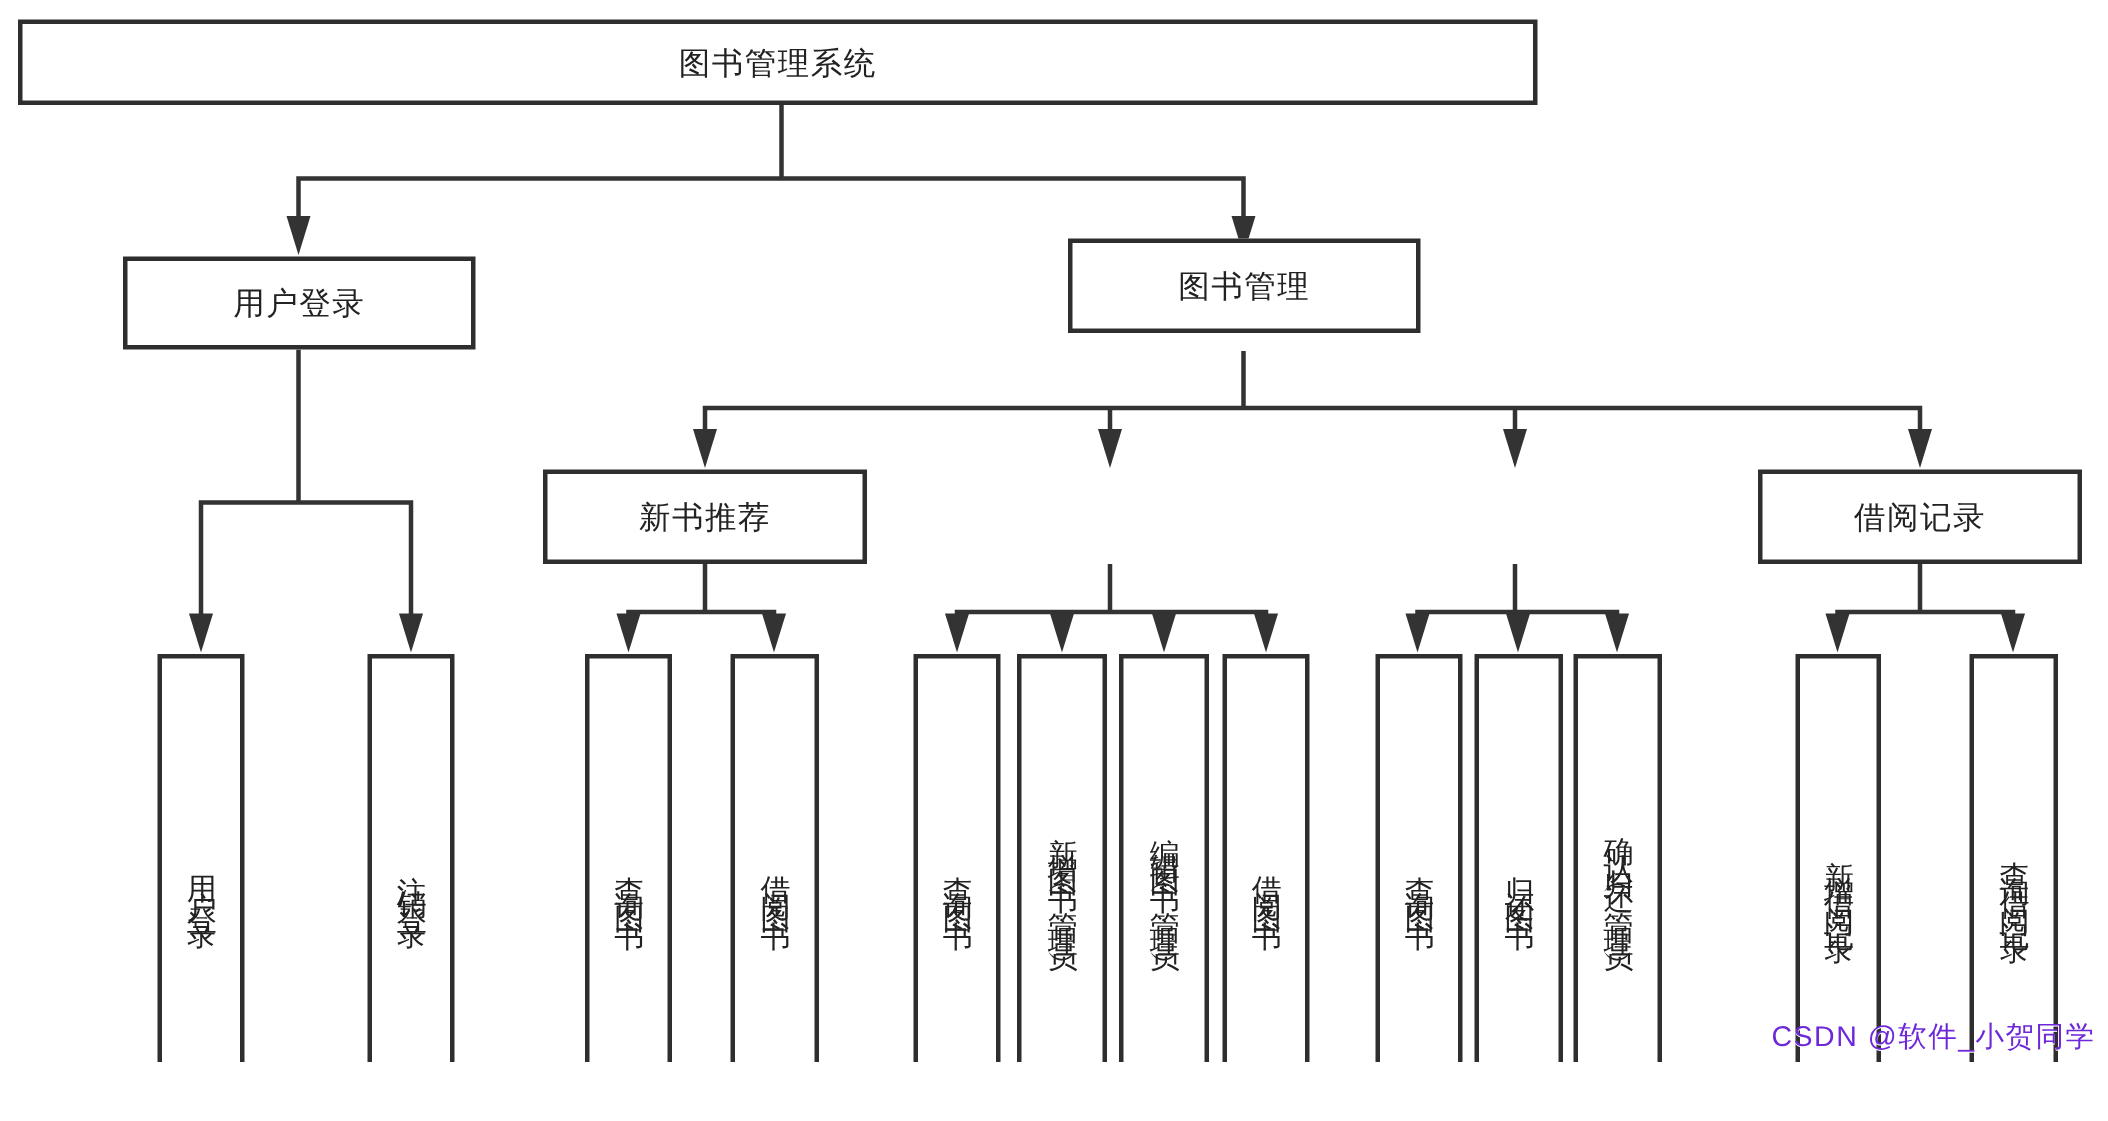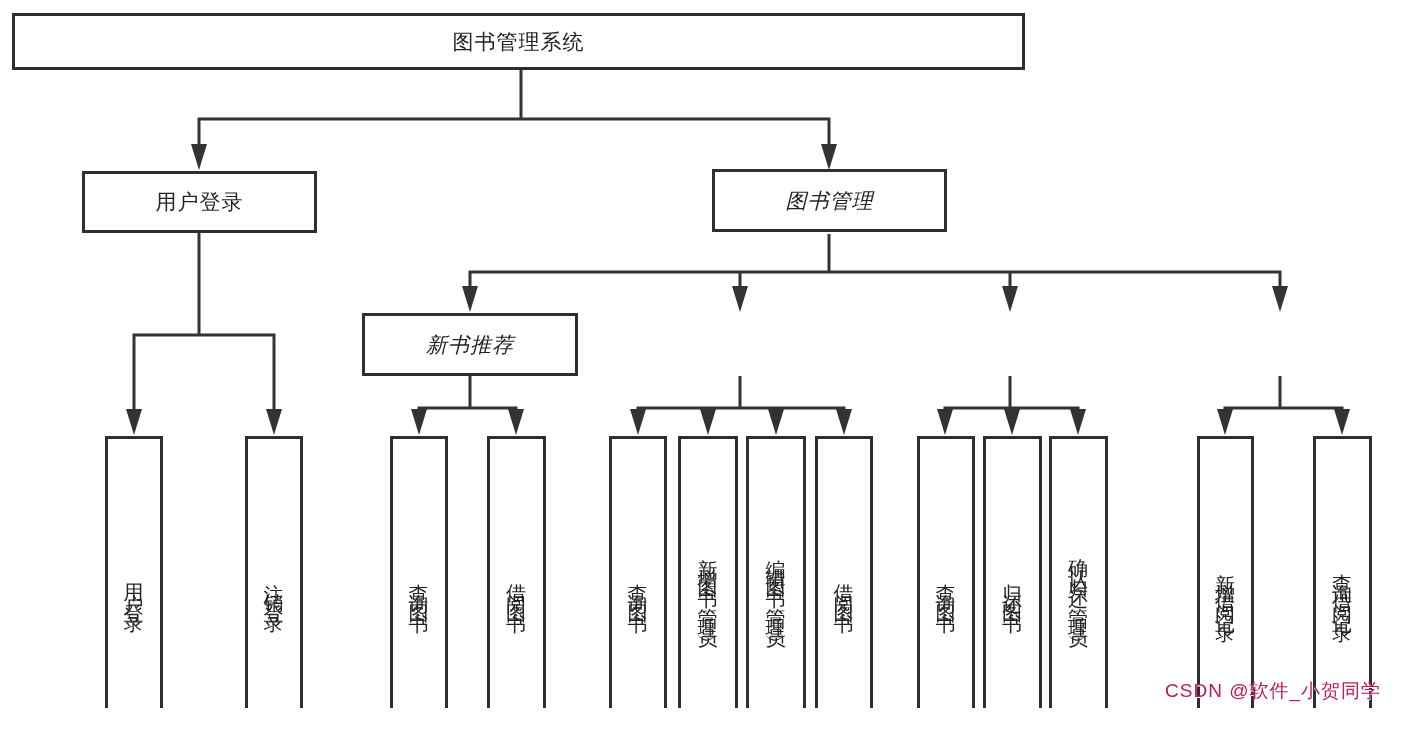--- a/index.html
+++ b/index.html
@@ -41,23 +41,23 @@
     letter-spacing: 10px;
   }
   .vtext {
     writing-mode: vertical-rl;
     text-orientation: mixed;
     line-height: 1;
     padding-top: 4px;
   }
   .watermark {
     position: absolute;
-    right: 24px;
+    right: 8px;
     bottom: 4px;
-    color: #be185d;
+    color: #6d28d9;
     font-size: 19px;
     letter-spacing: 1px;
     text-shadow: 0 1px 0 #ffffff;
   }
 </style>
 </head>
 <body>
 
 <div id="canvas">
 
@@ -97,23 +97,24 @@
       <polygon points="1004,409 1020,409 1012,435"></polygon>
       <polygon points="1070,409 1086,409 1078,435"></polygon>
       <polygon points="1217,409 1233,409 1225,435"></polygon>
       <polygon points="1334,409 1350,409 1342,435"></polygon>
     </g>
   </svg>
 
   <div class="node" style="left:12px; top:13px; width:1013px; height:57px;">图书管理系统</div>
 
   <div class="node" style="left:82px; top:171px; width:235px; height:62px;">用户登录</div>
-  <div class="node" style="left:712px; top:169px; width:235px; height:63px;font-style:italic;">图书管理</div>
+  <div class="node" style="left:712px; top:159px; width:235px; height:63px;">图书管理</div>
 
-  <div class="node" style="left:362px; top:313px; width:216px; height:63px;font-style:italic;">新书推荐</div>
+  <div class="node" style="left:362px; top:313px; width:216px; height:63px;">新书推荐</div>
+  <div class="node" style="left:1172px; top:313px; width:216px; height:63px;">借阅记录</div>
 
   <div class="node leaf" style="left:105px; width:58px;">
     <span class="vtext">用户登录</span>
   </div>
   <div class="node leaf" style="left:245px; width:58px;">
     <span class="vtext">注销登录</span>
   </div>
 
   <div class="node leaf" style="left:390px; width:58px;">
     <span class="vtext">查询图书</span>

